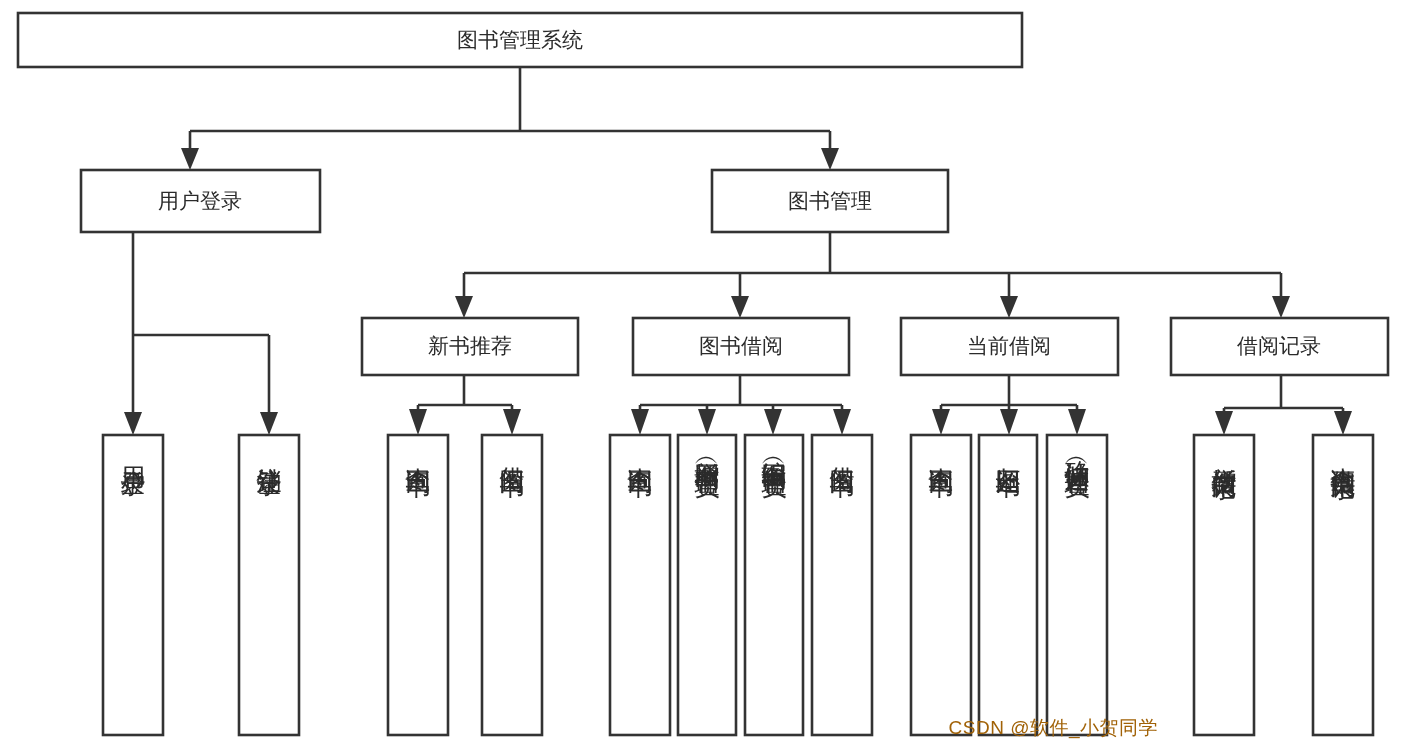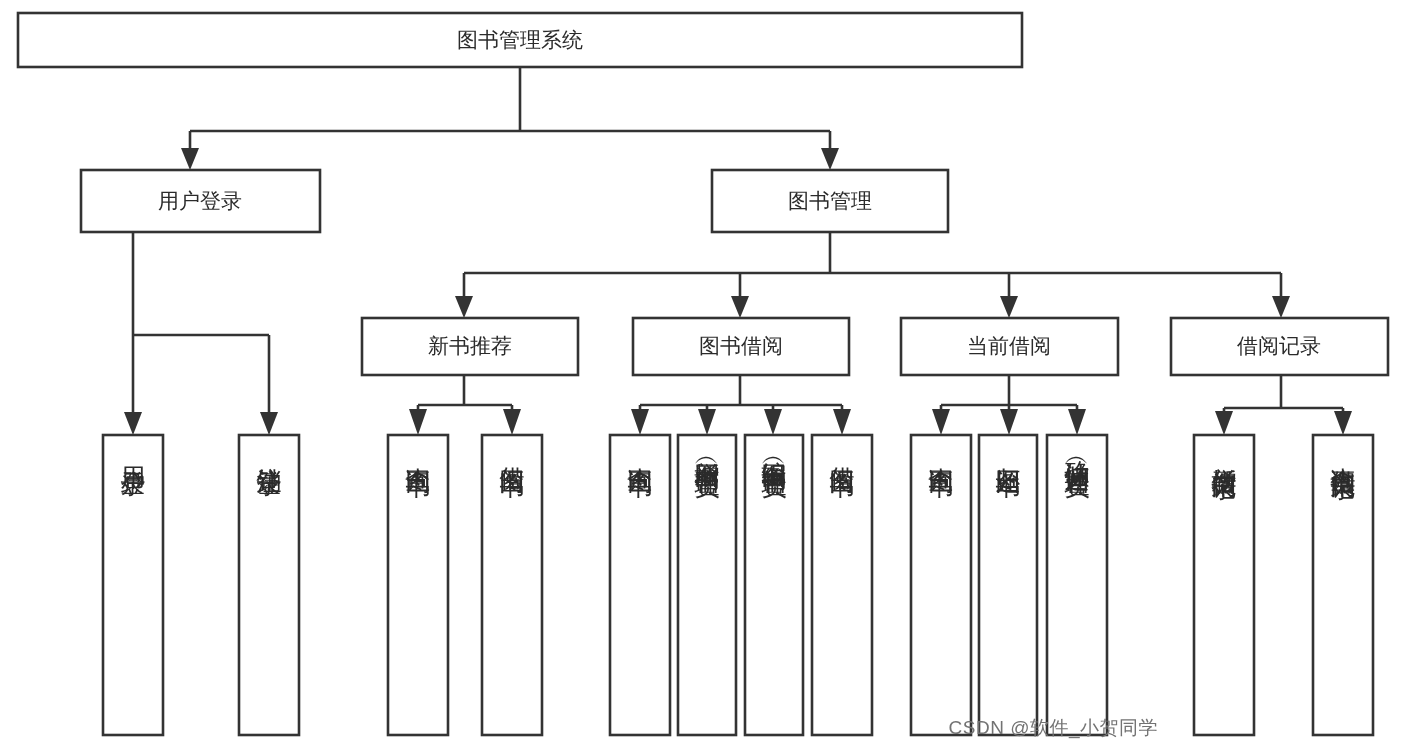--- a/index.html
+++ b/index.html
@@ -65,21 +65,21 @@
     letter-spacing: 2px;
     color: #2b2b2b;
     white-space: nowrap;
   }
   .watermark {
     position: absolute;
     right: 12px;
     bottom: 6px;
     font-family: "Liberation Sans", "DejaVu Sans", sans-serif;
     font-size: 19px;
-    color: #737373;
+    color: #a16207;
     white-space: nowrap;
     letter-spacing: 0.5px;
   }
 </style>
 </head>
 <body>
 
 <div id="diagram-root">
 
   <svg class="diagram-canvas" viewBox="0 0 1405 747" xmlns="http://www.w3.org/2000/svg">

